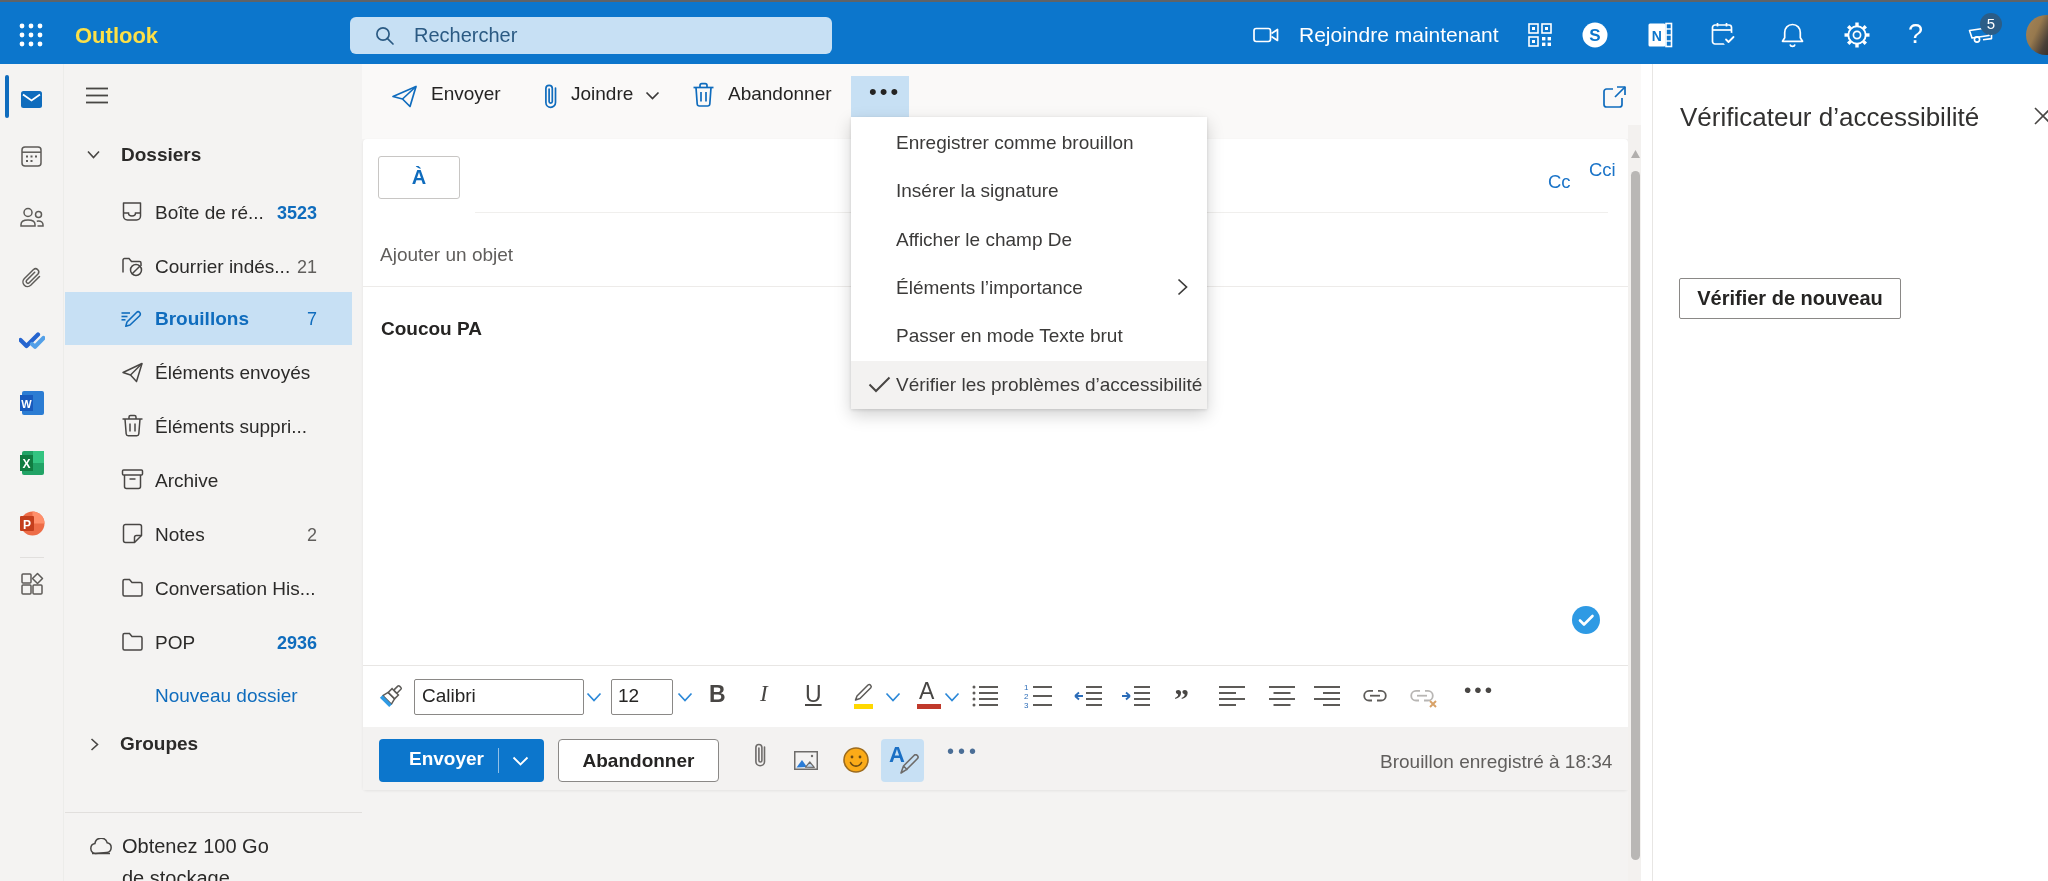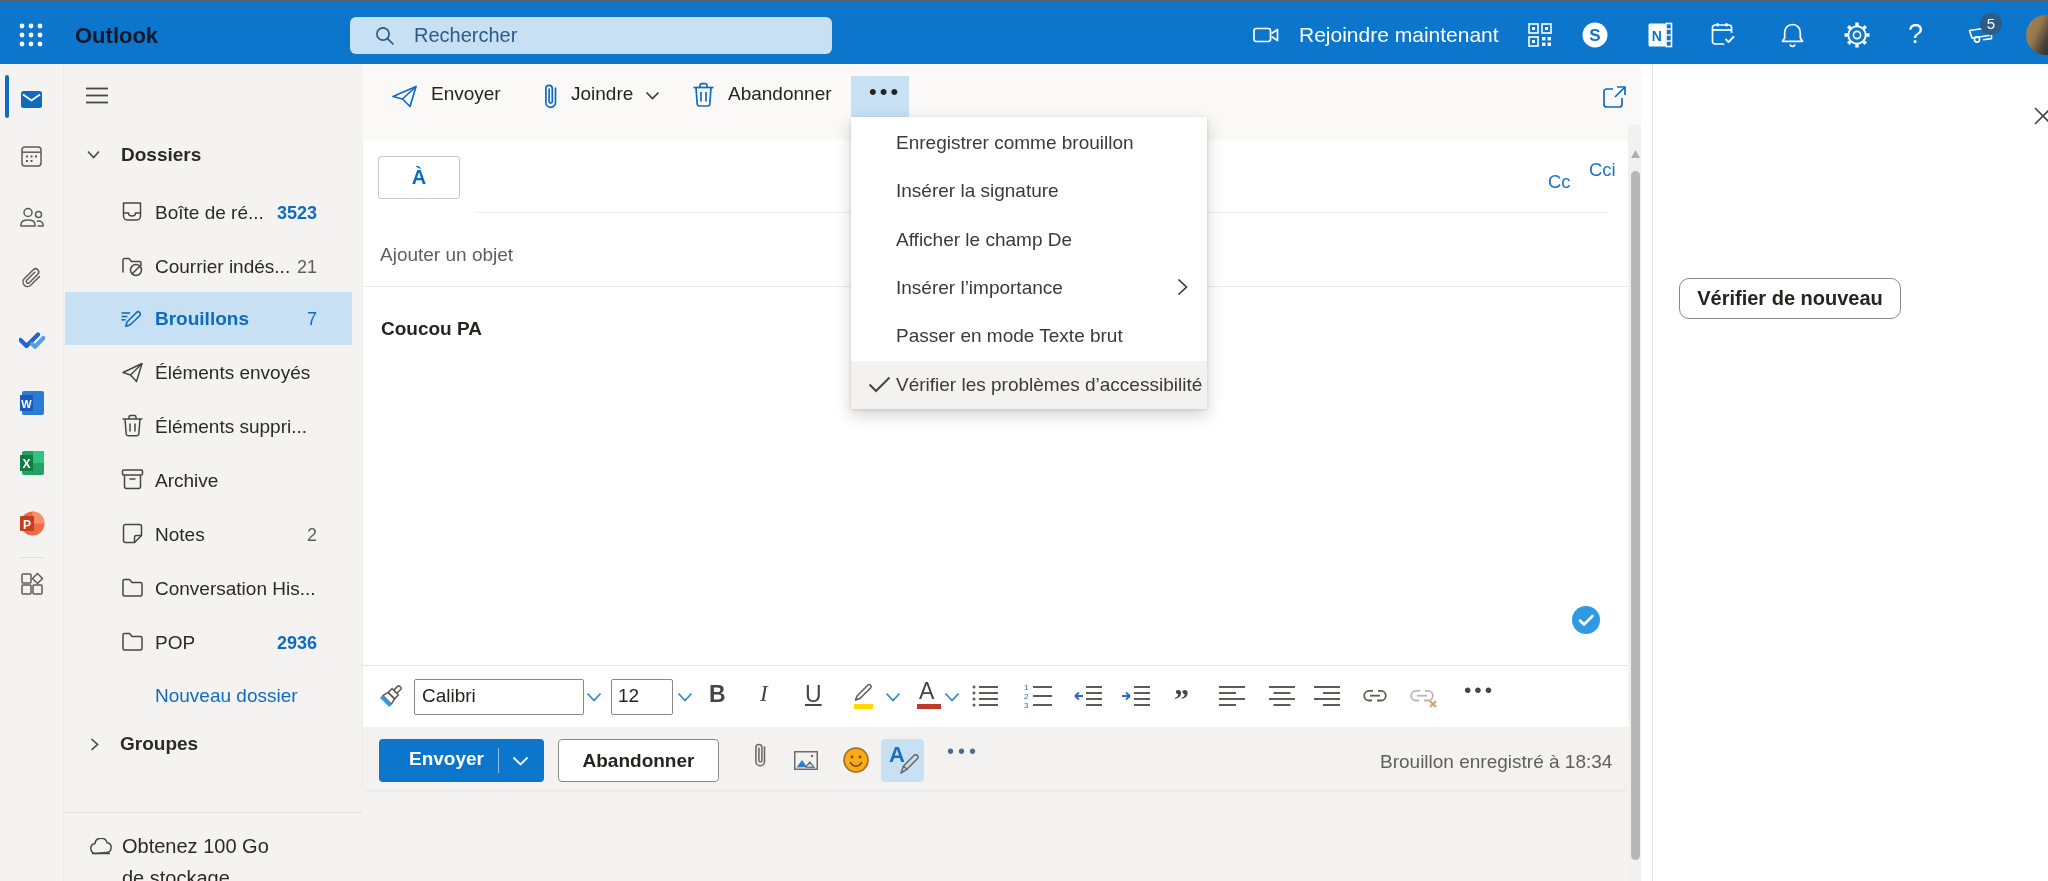--- a/index.html
+++ b/index.html
@@ -19,21 +19,21 @@
         <circle cx="13" cy="4" r="2.4"></circle>
         <circle cx="22" cy="4" r="2.4"></circle>
       <circle cx="4" cy="13" r="2.4"></circle>
         <circle cx="13" cy="13" r="2.4"></circle>
         <circle cx="22" cy="13" r="2.4"></circle>
       <circle cx="4" cy="22" r="2.4"></circle>
         <circle cx="13" cy="22" r="2.4"></circle>
         <circle cx="22" cy="22" r="2.4"></circle>
     </g>
   </svg>
-  <div class="abs" style="left:75px;top:21px;font-size:22px;font-weight:bold;color:#0f172a;">Outlook</div>
+  <div class="abs" style="left:75px;top:21px;font-size:22px;font-weight:bold;color:#fde047;">Outlook</div>
 
   <div class="abs" style="left:350px;top:15px;width:482px;height:37px;background:#c7e0f4;border-radius:6px;"></div>
   <svg class="abs" style="left:374px;top:23px;" width="21" height="21" viewBox="0 0 21 21">
     <circle cx="9" cy="9" r="6.1" fill="none" stroke="#2b5a83" stroke-width="1.7"></circle>
     <line x1="13.3" y1="13.3" x2="19" y2="19" stroke="#2b5a83" stroke-width="1.7" stroke-linecap="round"></line>
   </svg>
   <div class="abs" style="left:414px;top:22px;font-size:20px;color:#2b5a83;">Rechercher</div>
 
   <svg class="abs" style="left:1253px;top:23px;" width="26" height="20" viewBox="0 0 26 20">
     <rect x="1" y="3.5" width="16.5" height="13" rx="2.2" fill="none" stroke="#fff" stroke-width="1.7"></rect>
@@ -544,32 +544,33 @@
   <svg class="abs" style="left:1269px;top:86px;" width="9" height="8" viewBox="0 0 9 8">
       <path d="M4.5 0 L9 8 H0 z" fill="#b1afad"></path>
     </svg>
   <div class="abs" style="left:1269px;top:107px;width:9px;height:689px;background:#b9b7b5;border-radius:5px;"></div>
 </div>
 
 <div class="abs" id="menu" style="left:851px;top:117px;width:356px;height:292px;background:#fff;box-shadow:0 6px 16px rgba(0,0,0,0.18), 0 1px 3px rgba(0,0,0,0.12);font-size:19px;color:#3b3a39;">
   <div class="abs" style="left:45px;top:15px;">Enregistrer comme brouillon</div>
   <div class="abs" style="left:45px;top:63px;">Insérer la signature</div>
   <div class="abs" style="left:45px;top:112px;">Afficher le champ De</div>
-  <div class="abs" style="left:45px;top:160px;">Insérer l’importance</div>
+  <div class="abs" style="left:45px;top:160px;">Éléments l’importance</div>
   <svg class="abs" style="left:326px;top:161px;" width="11" height="18" viewBox="0 0 11 18">
       <path d="M1.5 1.5 l8 7.5 -8 7.5" fill="none" stroke="#3b3a39" stroke-width="1.7"></path>
     </svg>
   <div class="abs" style="left:45px;top:208px;">Passer en mode Texte brut</div>
   <div class="abs" style="left:0;top:244px;width:356px;height:48px;background:#f3f2f1;"></div>
   <svg class="abs" style="left:17px;top:259px;" width="23" height="17" viewBox="0 0 23 17">
       <path d="M1.5 8.5 l6.5 6.5 L21.5 1.5" fill="none" stroke="#484644" stroke-width="2"></path>
     </svg>
   <div class="abs" style="left:45px;top:257px;">Vérifier les problèmes d’accessibilité</div>
 </div>
 
 <div class="abs" style="left:1641px;top:64px;width:11px;height:817px;background:#fff;"></div>
 
 <div class="abs" id="panel" style="left:1652px;top:64px;width:396px;height:817px;background:#fff;border-left:1px solid #e8e6e4;">
+  <div class="abs" style="left:27px;top:38px;font-size:26px;color:#323130;white-space:nowrap;">Vérificateur d’accessibilité</div>
   <svg class="abs" style="left:381px;top:43px;" width="18" height="18" viewBox="0 0 18 18">
       <path d="M1 1 L17 17 M17 1 L1 17" stroke="#484644" stroke-width="1.6"></path>
     </svg>
-  <div class="abs" style="left:26px;top:214px;width:222px;height:41px;border:1px solid #8a8886;border-radius:10px;background:#fff;text-align:center;font-size:20px;font-weight:bold;color:#252423;line-height:39px;">Vérifier de nouveau</div>
+  <div class="abs" style="left:26px;top:214px;width:222px;height:41px;border:1px solid #8a8886;border-radius:2px;background:#fff;text-align:center;font-size:20px;font-weight:bold;color:#252423;line-height:39px;">Vérifier de nouveau</div>
 </div>
 
 </body></html>

